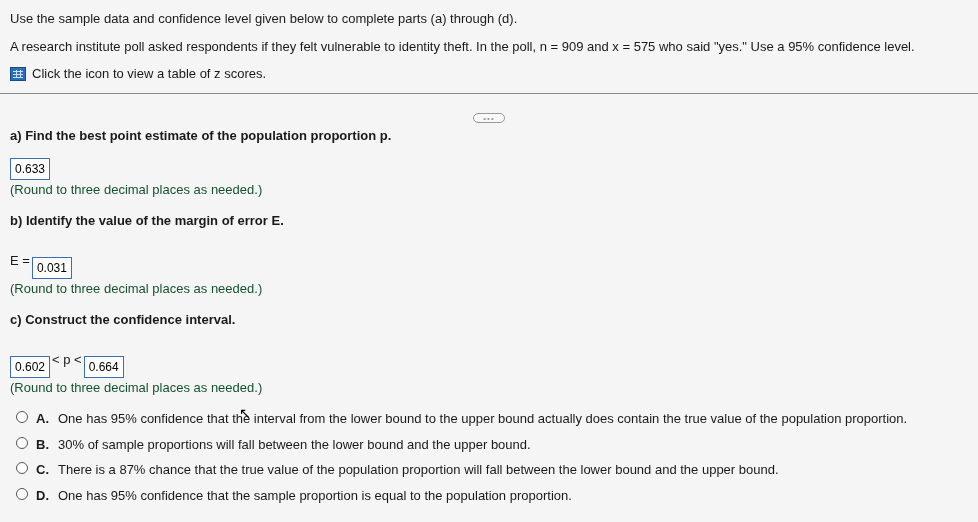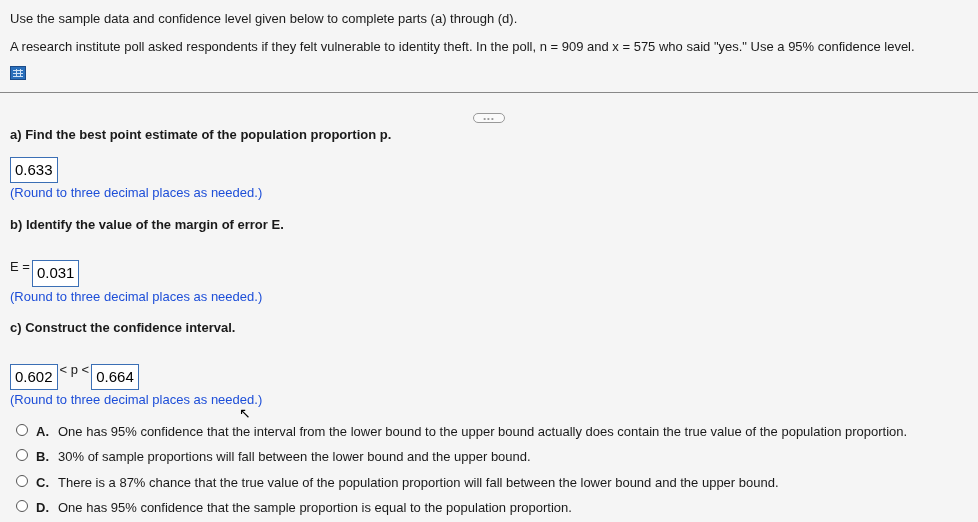--- a/index.html
+++ b/index.html
@@ -68,27 +68,27 @@
       padding: 32px 10px 10px 10px;
     }
     .content > div { margin-bottom: 12px; line-height: 1.5; }
     .bold { font-weight: bold; }
     .inputbox {
       display: inline-block;
       border: 1px solid #3b6fb5;
       background: #fff;
       padding: 1px 4px;
       font-family: inherit;
-      font-size: 15px;
+      font-size: 12px;
       min-width: 34px;
       text-align: left;
       color: #000;
     }
     .inputbox.wide { min-width: 38px; margin-top: 14px; }
-    .hint { color: #1d4ed8; }
+    .hint { color: #14532d; }
     .inline-eq { display: flex; align-items: center; gap: 2px; }
     .opt-row {
       display: flex;
       align-items: flex-start;
       margin: 6px 0;
       padding-left: 6px;
     }
     .radio {
       width: 12px;
       height: 12px;
@@ -111,20 +111,21 @@
     }
   </style>
 </head>
 <body>
 
 <div class="header">
   <p>Use the sample data and confidence level given below to complete parts (a) through (d).</p>
   <p>A research institute poll asked respondents if they felt vulnerable to identity theft. In the poll, n = 909 and x = 575 who said "yes." Use a 95% confidence level.</p>
   <div class="zlink">
     <span class="table-icon"></span>
+    <span>Click the icon to view a table of z scores.</span>
   </div>
 </div>
 
 <div class="collapse-pill">•••</div>
 
 <div class="content">
 
   <div>
     <span class="bold">a) Find the best point estimate of the population proportion p.</span>
   </div>

